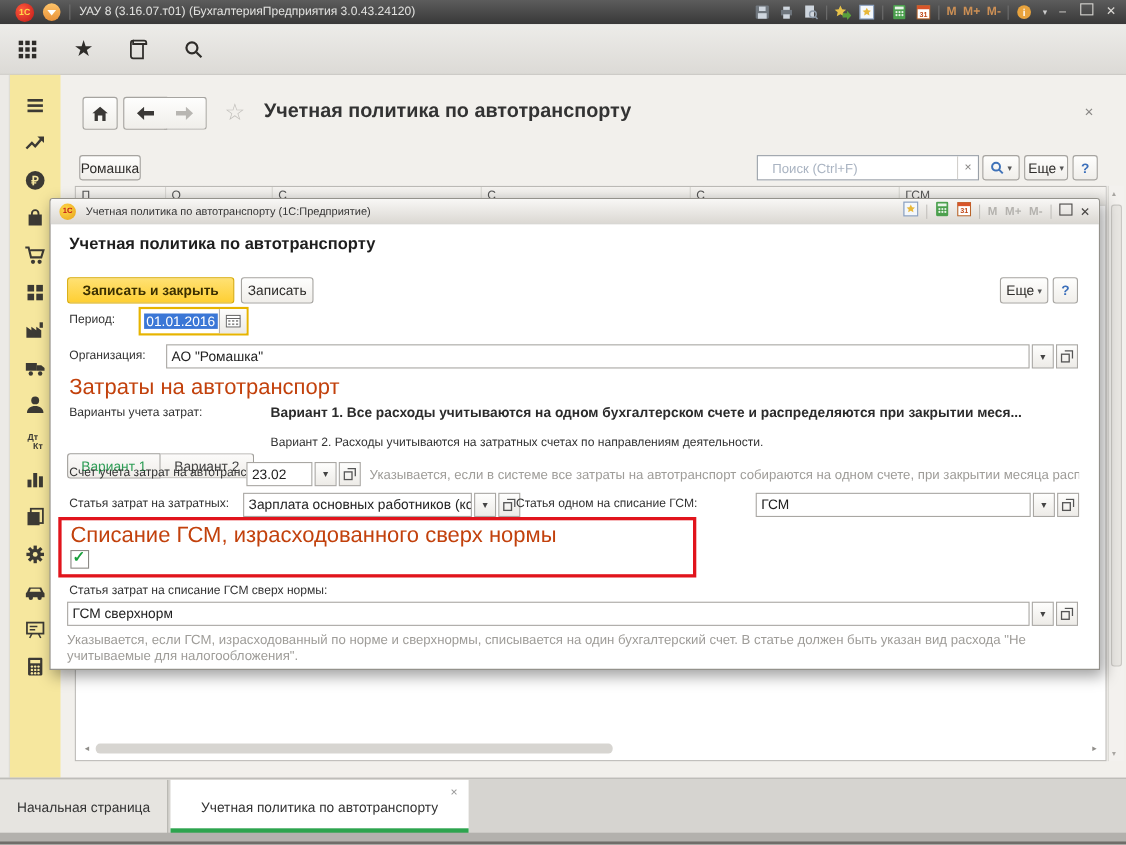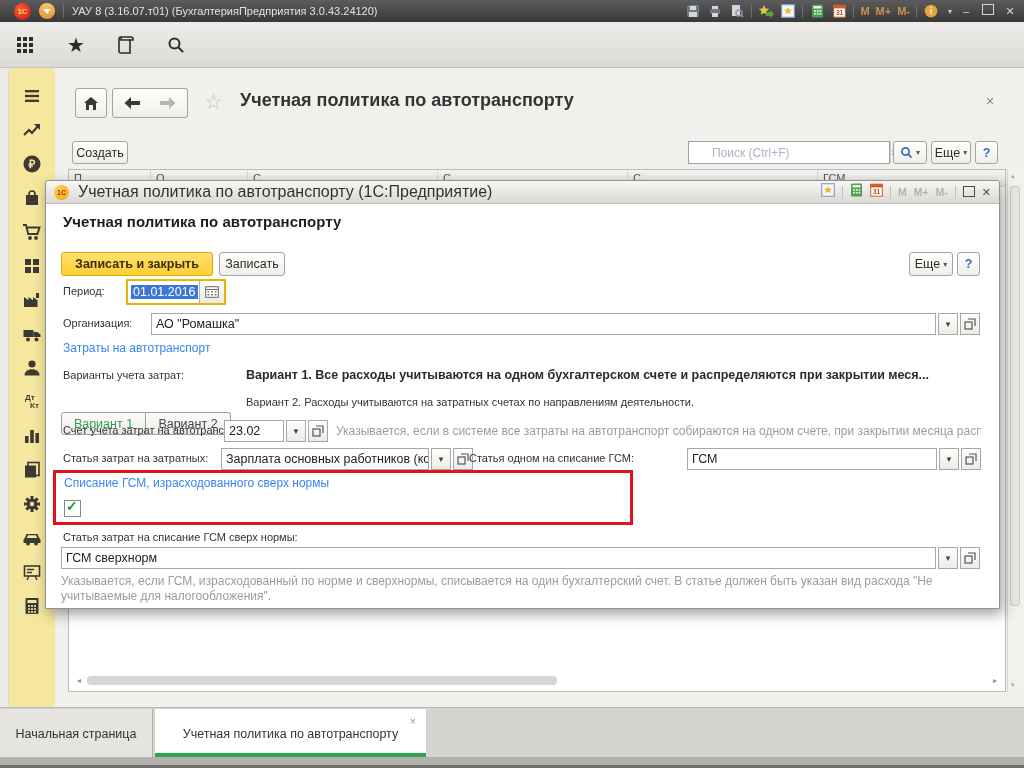--- a/index.html
+++ b/index.html
@@ -40,21 +40,21 @@
   
   .main-title{position:absolute;left:240px;top:90px;font-size:18px;font-weight:600;color:#333;}
   .navbtn{position:absolute;height:28px;background:linear-gradient(#fefefd,#f0eeea);
     border:1px solid #a6a4a0;border-radius:3px;display:flex;align-items:center;justify-content:center;color:#3a3836;}
   .fav-star{position:absolute;left:204px;top:90px;font-size:21px;color:#c0beba;}
   .form-close{position:absolute;left:986px;top:93px;font-size:14px;color:#8a8886;}
   .btn{background:linear-gradient(#fefefd,#f0eeea);border:1px solid #a6a4a0;border-radius:3px;
     font-size:12.5px;color:#2e2c2a;display:flex;align-items:center;justify-content:center;box-sizing:border-box;}
   .search-wrap{position:absolute;left:688px;top:141px;width:202px;height:23px;border:1px solid #9aa0a8;
     background:#fff;box-sizing:border-box;display:flex;align-items:center;}
-  .search-wrap input{flex:1;border:none;outline:none;font-size:12px;padding:0 23px;color:#333;
+  .search-wrap input{flex:1;border:none;outline:none;font-size:12px;padding:0 13px;color:#333;
     font-family:"Liberation Sans",sans-serif;background:transparent;}
   .search-wrap input::placeholder{color:#aab4c2;}
   .search-clear{width:20px;text-align:center;color:#8a8886;font-size:11px;border-left:1px solid #d2d0cc;line-height:21px;}
   .caret{font-size:8px;color:#555;margin-left:3px;}
 
   
   .list{position:absolute;left:68px;top:169px;width:938px;height:523px;background:#fff;border:1px solid #bcbab6;box-sizing:border-box;}
   .thead{display:flex;height:16px;background:linear-gradient(#f5f3f0,#e9e7e3);border-bottom:1px solid #d8d6d2;overflow:hidden;}
   .thc{font-size:11px;color:#555;padding:2px 0 0 5px;border-right:1px solid #d8d6d2;box-sizing:border-box;overflow:hidden;white-space:nowrap;}
   .hscroll{position:absolute;left:4px;right:4px;bottom:4px;height:13px;display:flex;align-items:center;}
@@ -65,38 +65,38 @@
   .vthumb{position:absolute;left:2px;top:17px;width:10px;height:420px;background:#e8e6e2;border:1px solid #c9c7c3;border-radius:3px;box-sizing:border-box;}
 
   
   .dialog{position:absolute;left:45px;top:180px;width:953px;height:427px;background:#fff;
     border:1px solid #94928c;border-radius:3px 3px 0 0;box-shadow:3px 5px 14px rgba(0,0,0,.38);}
   .dlg-title{position:absolute;left:0;top:0;width:100%;height:23px;border-radius:3px 3px 0 0;
     background:linear-gradient(#f8f7f5,#dbd8d3);border-bottom:1px solid #bdbbb6;display:flex;align-items:center;box-sizing:border-box;}
   .dlg-logo{width:15px;height:15px;margin-left:8px;border-radius:50%;
     background:radial-gradient(circle at 35% 35%,#ffd84a,#e8a219);display:flex;align-items:center;justify-content:center;
     color:#c01818;font-size:7px;font-weight:bold;}
-  .dlg-title-text{margin-left:9px;font-size:16px;color:#333;}
+  .dlg-title-text{margin-left:9px;font-size:10px;color:#333;}
   .dlg-icons{position:absolute;right:8px;top:0;height:22px;display:flex;align-items:center;gap:7px;}
   .dm{color:#b4b2ae;font-size:10.5px;font-weight:bold;}
   .dlg-wc{color:#4a4846;font-size:11px;}
   .maxbox{width:10px;height:9px;border:1.5px solid #4a4846;display:inline-block;}
   .dsep{width:1px;height:13px;background:#c2c0bc;}
 
   .dlg-head{position:absolute;left:17px;top:32px;font-size:15px;font-weight:bold;color:#1e1e1e;}
   .btn-yellow{background:linear-gradient(#ffe173,#fecf33);border:1px solid #d8a900;border-radius:3px;
     font-size:12.5px;font-weight:bold;color:#3a2f00;display:flex;align-items:center;justify-content:center;box-sizing:border-box;}
   .lbl{position:absolute;font-size:11px;color:#333;white-space:nowrap;}
   .fld{position:absolute;height:22px;border:1px solid #a9a7a3;background:#fff;font-size:12.5px;color:#222;
     display:flex;align-items:center;padding:0 4px;box-sizing:border-box;white-space:nowrap;overflow:hidden;}
   .ddbtn{position:absolute;width:20px;height:22px;border:1px solid #a9a7a3;box-sizing:border-box;
     background:linear-gradient(#fefefd,#edebe7);color:#444;font-size:8px;display:flex;align-items:center;justify-content:center;}
   .openbtn{position:absolute;width:20px;height:22px;border:1px solid #a9a7a3;box-sizing:border-box;
     background:linear-gradient(#fefefd,#edebe7);display:flex;align-items:center;justify-content:center;}
-  .ghead{position:absolute;font-size:12px;color:#3b82f6;white-space:nowrap;}
+  .ghead{position:absolute;font-size:20px;color:#c2410c;white-space:nowrap;}
   .hint{position:absolute;font-size:12px;color:#9e9c98;white-space:nowrap;overflow:hidden;}
   .period-grp{position:absolute;left:80px;top:98px;height:26px;border:2px solid #e7b400;background:#fff;
     display:flex;align-items:stretch;box-sizing:border-box;}
   .period-val{width:68px;display:flex;align-items:center;padding-left:3px;font-size:12.5px;}
   .sel{background:#3b77d6;color:#fff;padding:0 2px;}
   .calbtn{width:24px;border-left:1px solid #b5b3b0;background:linear-gradient(#fdfdfc,#eceae6);
     display:flex;align-items:center;justify-content:center;}
   .tgl{width:85px;height:23px;border:1px solid #a09e9a;background:linear-gradient(#fcfbfa,#efede9);
     font-size:12.5px;display:flex;align-items:center;justify-content:center;box-sizing:border-box;margin-top:20px;}
   .redbox{position:absolute;left:7px;top:289px;width:580px;height:55px;border:3px solid #e1141c;box-sizing:border-box;}
@@ -368,21 +368,21 @@
   </div>
   <div class="navbtn" style="left:149px;top:88px;width:38px;border-radius:0 3px 3px 0;border-left:none;">
     <svg width="16" height="12" viewBox="0 0 16 12" fill="#b8b6b2">
         <path d="M9 0l6.5 6L9 12V8H0V4h9z"></path>
       </svg>
   </div>
   <span class="fav-star">☆</span>
   <div class="main-title">Учетная политика по автотранспорту</div>
   <span class="form-close">×</span>
 
-  <div class="btn" style="position:absolute;left:72px;top:141px;width:56px;height:23px;">Создать</div>
+  <div class="btn" style="position:absolute;left:72px;top:141px;width:56px;height:23px;">Ромашка</div>
 
   <div class="search-wrap">
     <input placeholder="Поиск (Ctrl+F)" style="">
     <span class="search-clear">×</span>
   </div>
   <div class="btn" style="position:absolute;left:893px;top:141px;width:34px;height:23px;">
     <svg width="13" height="13" viewBox="0 0 13 13">
         <circle cx="5.5" cy="5.5" r="3.6" fill="none" stroke="#3f72b8" stroke-width="1.8"></circle>
         <path d="M8.2 8.2l3.4 3.4" stroke="#3f72b8" stroke-width="1.8"></path>
       </svg>

